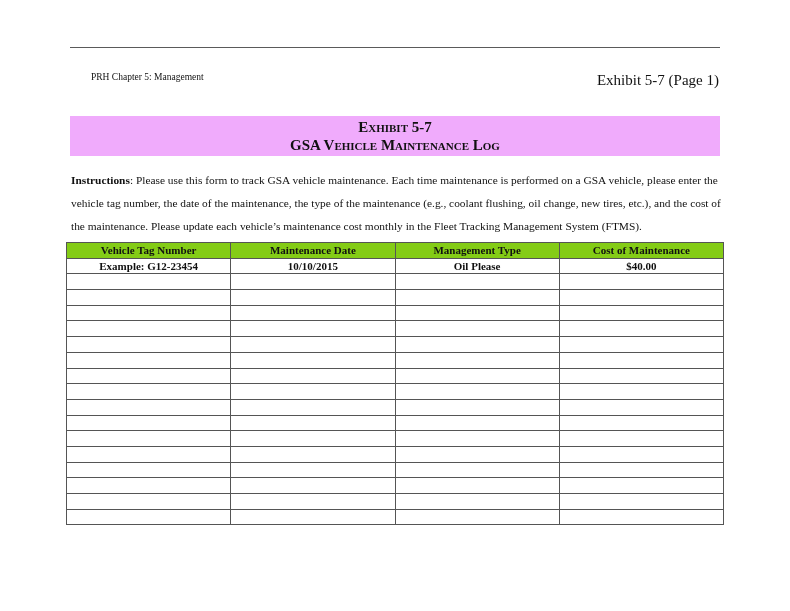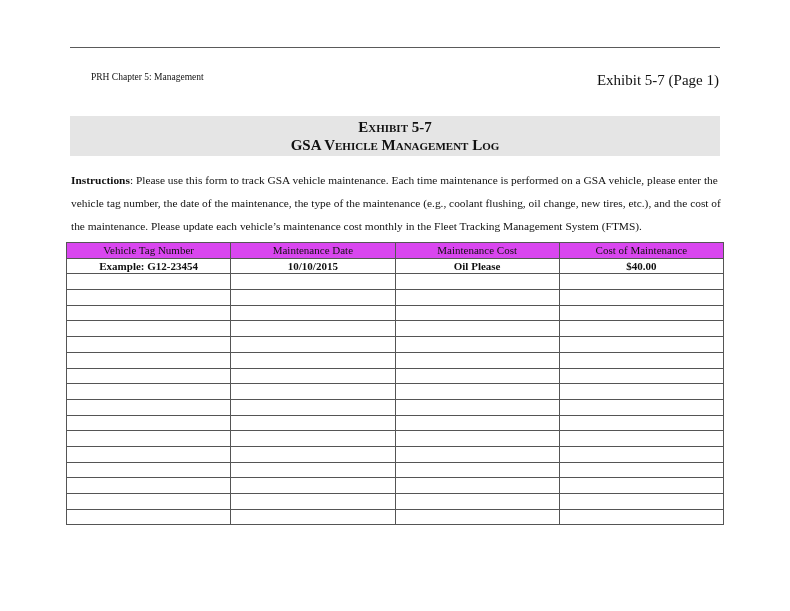--- a/index.html
+++ b/index.html
@@ -3,55 +3,55 @@
   <meta charset="utf-8">
   <style>
     html, body { margin: 0; padding: 0; background: #ffffff; }
     body { width: 790px; height: 611px; position: relative; overflow: hidden;
            font-family: "Liberation Serif", serif; color: #111; }
     .top-rule { position: absolute; left: 70px; top: 47px; width: 650px; height: 0;
                 border-top: 1px solid #5a5a5a; }
     .hdr-left { position: absolute; left: 71px; top: 72px; font-size: 9.5px; margin-left: 20px; }
     .hdr-right { position: absolute; right: 71px; top: 72px; font-size: 15px; text-align: right; }
     .title-band { position: absolute; left: 70px; top: 116px; width: 650px; height: 40px;
-                  background: #e5e5e5; text-align: center; font-weight: bold; }
+                  background: #f0abfc; text-align: center; font-weight: bold; }
     .title-band .l1 { font-size: 15px; line-height: 18px; margin-top: 2px; font-variant: small-caps; }
     .title-band .l2 { font-size: 15px; line-height: 19px; font-variant: small-caps; }
     .instructions { position: absolute; left: 71px; top: 169px; width: 655px;
                     font-size: 11.4px; line-height: 23px; }
     .instructions b { font-weight: bold; }
     table.log { position: absolute; left: 66px; top: 242px; width: 658px;
                 border-collapse: collapse; table-layout: fixed; }
     table.log th, table.log td { border: 1px solid #555; height: 14.7px; padding: 0;
                 font-size: 11px; text-align: center; line-height: 14px; }
-    table.log th { background: #d946ef; font-weight: normal; }
+    table.log th { background: #84cc16; font-weight: bold; }
     table.log td.ex { font-weight: bold; border-radius: 6px; }
   </style>
 </head>
 <body>
 
 <div class="top-rule"></div>
 <div class="hdr-left">PRH Chapter 5: Management</div>
 <div class="hdr-right">Exhibit 5-7 (Page 1)</div>
 
 <div class="title-band">
   <div class="l1">Exhibit 5-7</div>
-  <div class="l2">GSA Vehicle Management Log</div>
+  <div class="l2">GSA Vehicle Maintenance Log</div>
 </div>
 
 <div class="instructions">
   <b>Instructions</b><span>: Please use this form to track GSA vehicle maintenance. Each time maintenance is performed on a GSA vehicle, please enter the vehicle tag number, the date of the maintenance, the type of the maintenance (e.g., coolant flushing, oil change, new tires, etc.), and the cost of the maintenance.  Please update each vehicle’s maintenance cost monthly in the Fleet Tracking Management System (FTMS).</span>
 </div>
 
 <table class="log">
   <thead>
     <tr>
       <th>Vehicle Tag Number</th>
       <th>Maintenance Date</th>
-      <th>Maintenance Cost</th>
+      <th>Management Type</th>
       <th>Cost of Maintenance</th>
     </tr>
   </thead>
   <tbody id="log-body">
     <tr>
       <td class="ex">Example: G12-23454</td>
       <td class="ex">10/10/2015</td>
       <td class="ex">Oil Please</td>
       <td class="ex">$40.00</td>
     </tr>

